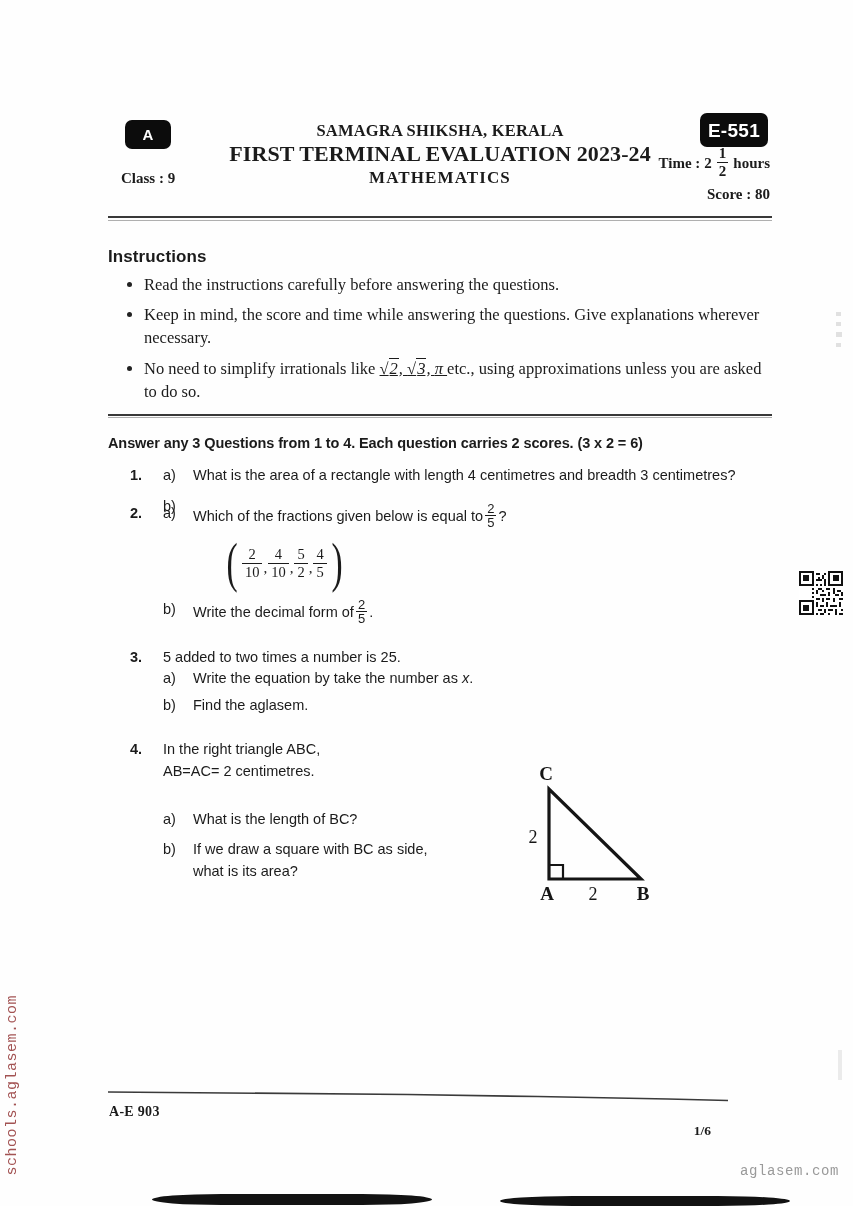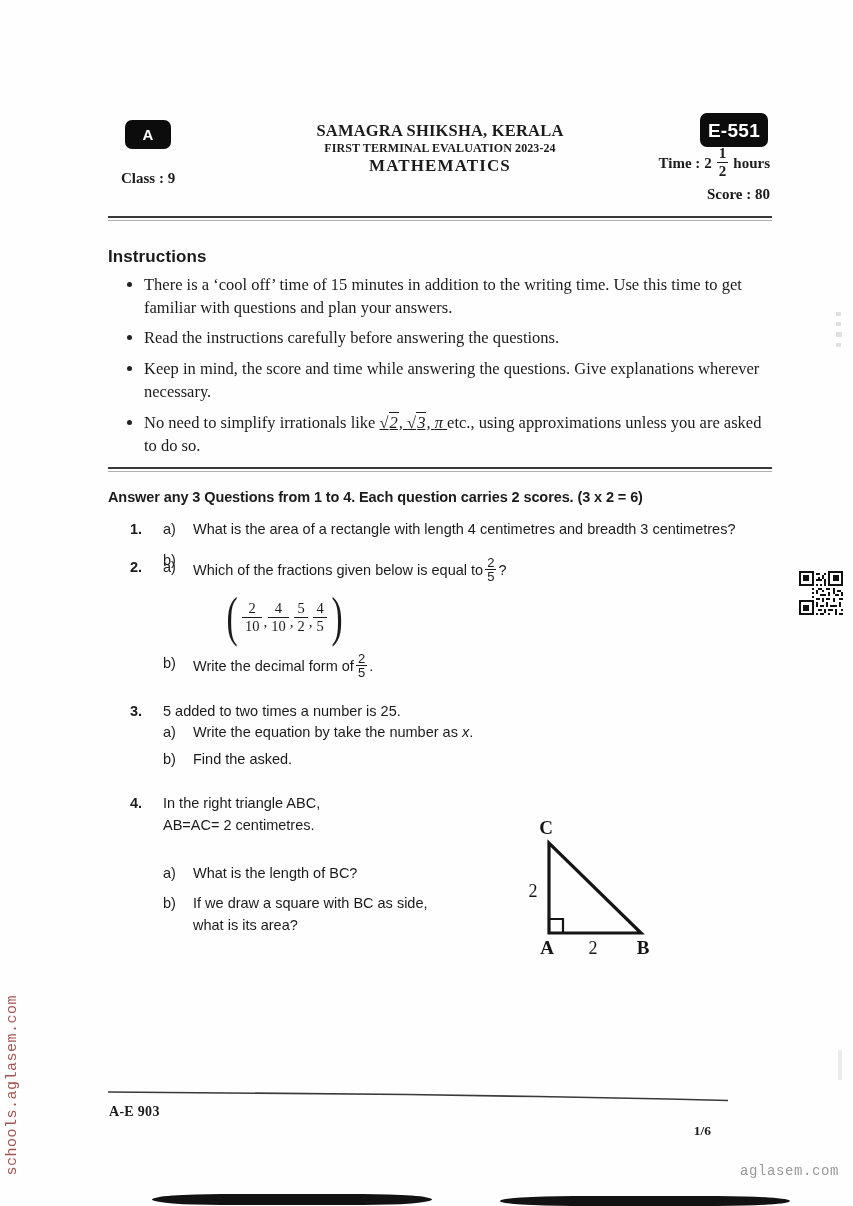--- a/index.html
+++ b/index.html
@@ -112,21 +112,21 @@
   .center-titles {
     position: absolute;
     left: 0;
     right: 0;
     top: 13px;
     text-align: center;
     font-weight: bold;
     line-height: 1.22;
   }
   .title-1 { font-size: 16.5px; letter-spacing: .2px; }
-  .title-2 { font-size: 12px; letter-spacing: .1px; }
+  .title-2 { font-size: 22px; letter-spacing: .1px; }
   .title-3 { font-size: 17px; letter-spacing: 1.1px; }
   .time-block {
     position: absolute;
     right: 2px;
     top: 39px;
     text-align: right;
     font-weight: bold;
     font-size: 15px;
     line-height: 1.05;
   }
@@ -378,21 +378,20 @@
       </div>
     </div>
 
     <div class="rule-thick"></div>
     <div class="rule-hairline"></div>
 
     <div id="instructions-block">
       <div class="instructions-heading">Instructions</div>
 
       <ul class="instructions">
-        <li>There is a ‘cool off’ time of 15 minutes in addition to the writing time. Use this time to get familiar with questions and plan your answers.</li>
         <li>Read the instructions carefully before answering the questions.</li>
         <li>Keep in mind, the score and time while answering the questions. Give explanations wherever necessary.</li>
         <li>
           <span>No need to simplify irrationals like</span>
           <span class="sqrt">
             <span class="sqrt-sym">√</span><span class="ovl ital">2</span>,
             <span class="sqrt-sym">√</span><span class="ovl ital">3</span>,
             <span class="ital">π</span>
           </span>
           <span>etc., using approximations unless you are asked to do so.</span>
@@ -469,21 +468,21 @@
       <span class="q-num">3.</span>
       <div class="q-body">
         <div class="stem">5 added to two times a number is 25.</div>
         <div class="sub">
           <span class="sub-label">a)</span>
           <span>Write the equation by take the number as</span>
           <span class="ital">x</span><span>.</span>
         </div>
         <div class="sub">
           <span class="sub-label">b)</span>
-          <span>Find the asked.</span>
+          <span>Find the aglasem.</span>
         </div>
       </div>
     </div>
 
     <div class="q">
       <span class="q-num">4.</span>
       <div class="q-body" style="position:relative; min-height:160px;">
         <div>In the right triangle ABC,</div>
         <div style="margin-bottom:27px;">AB=AC= 2 centimetres.</div>
 

